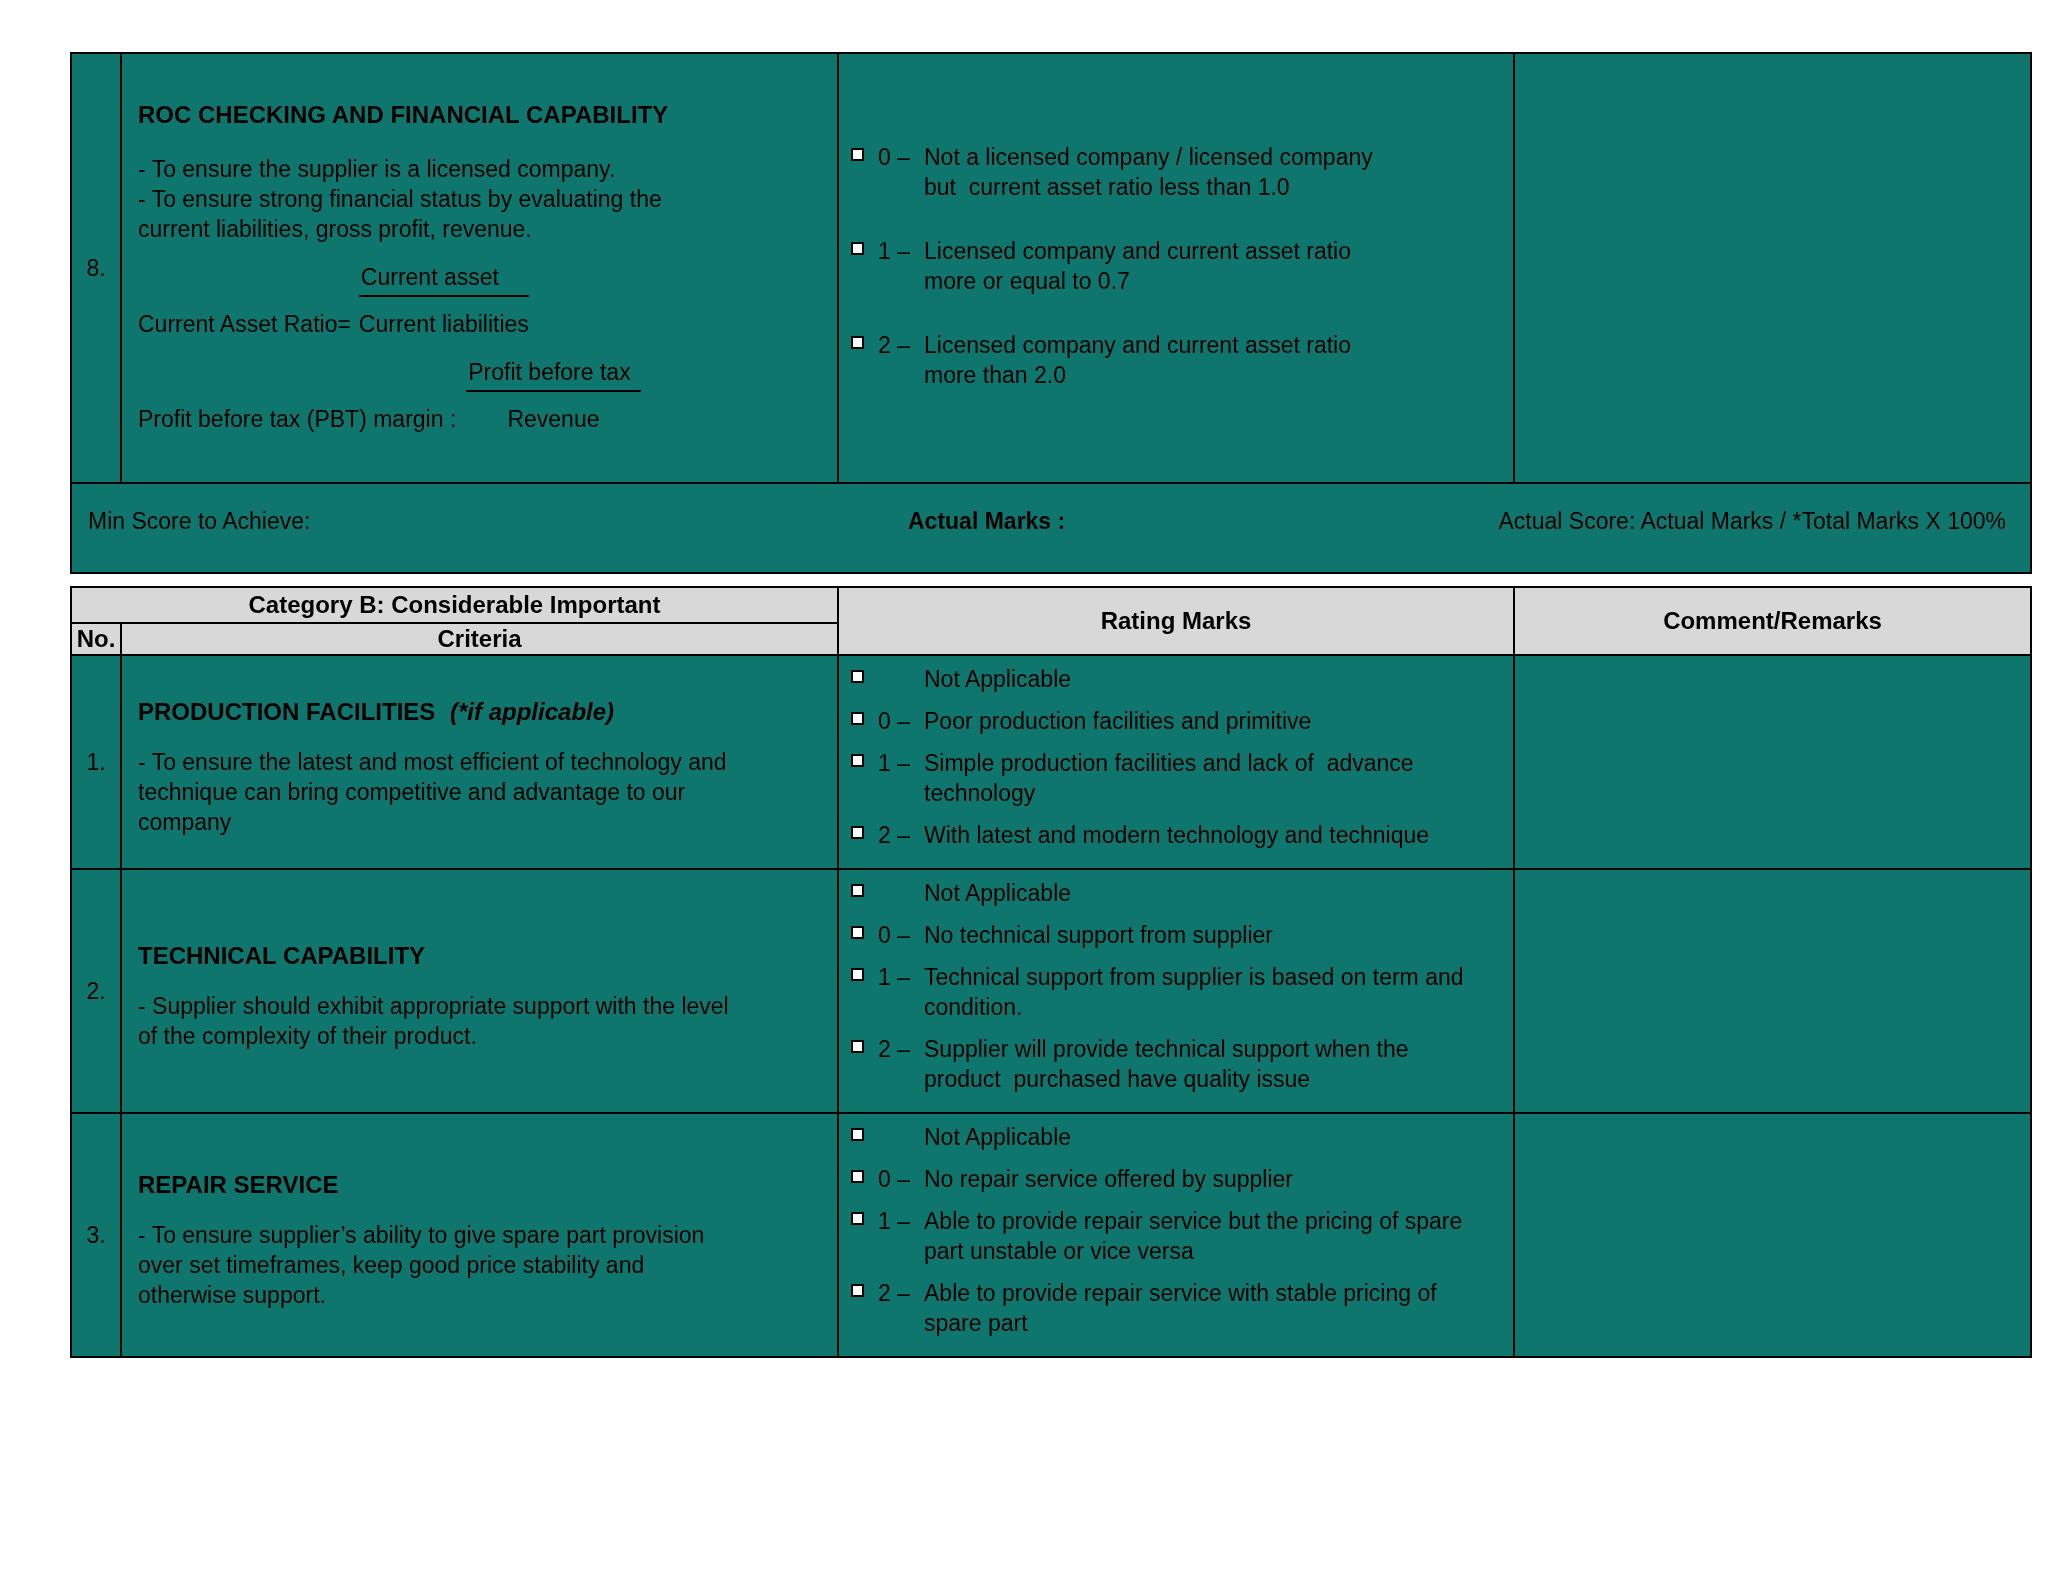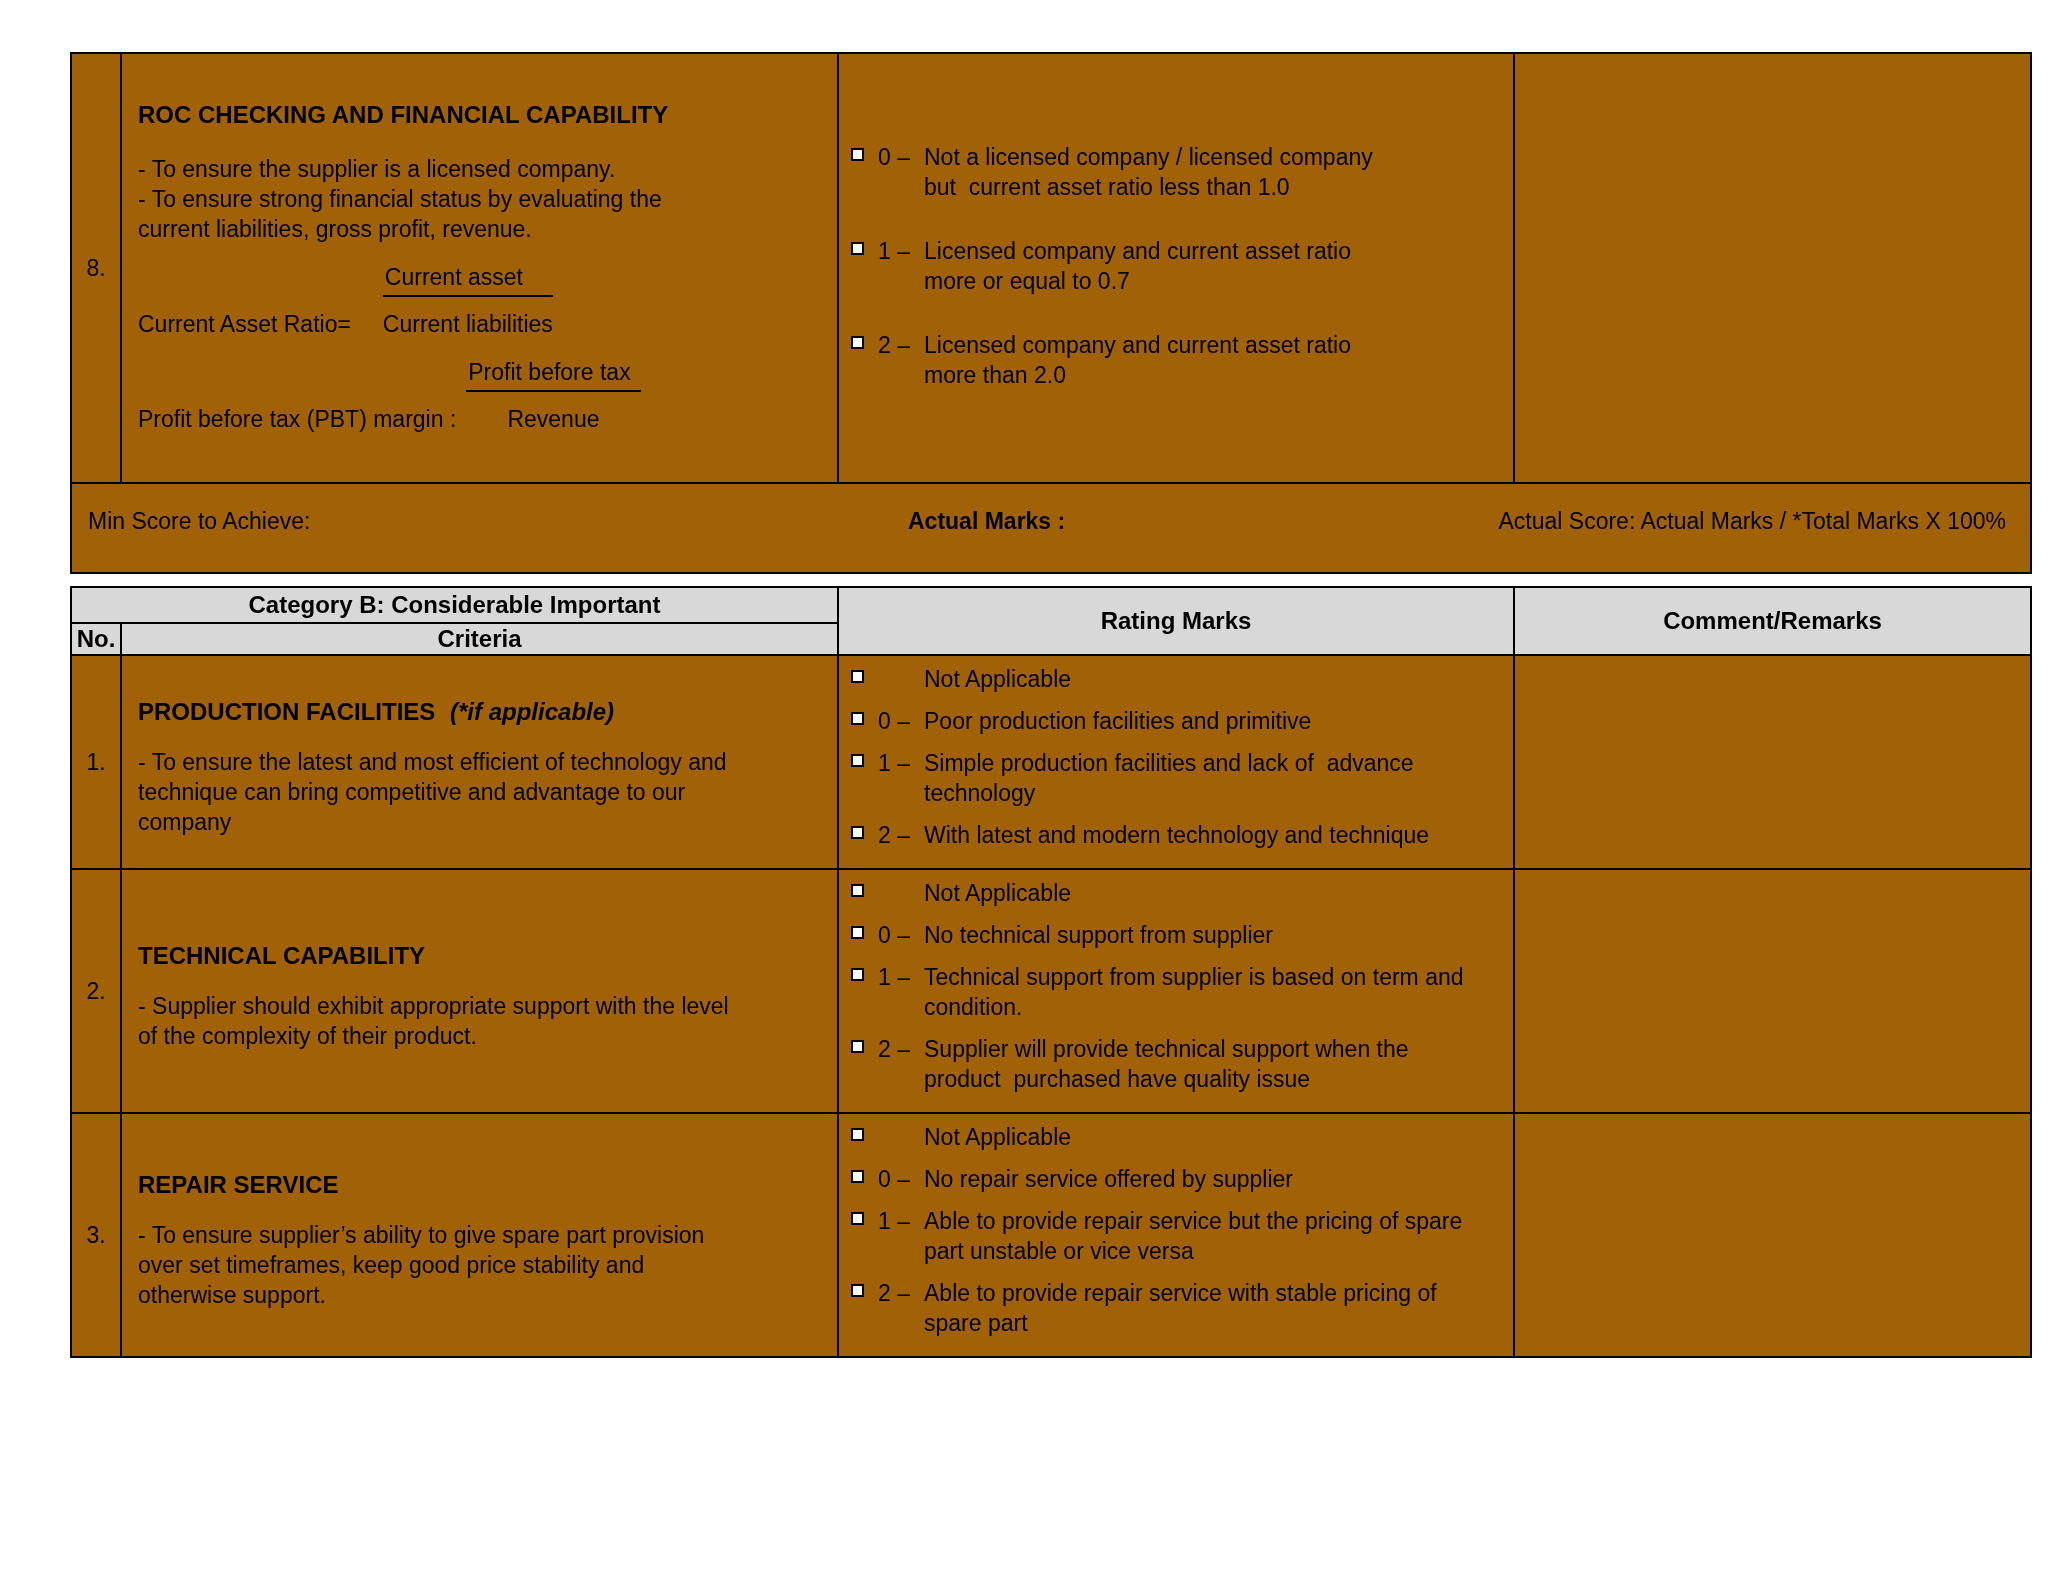--- a/index.html
+++ b/index.html
@@ -4,21 +4,21 @@
 <style>
   * { margin:0; padding:0; box-sizing:border-box; }
   html,body { width:2048px; height:1582px; background:#ffffff; }
   body { font-family:"Liberation Sans", sans-serif; color:#000; font-size:23px; overflow:hidden; }
 
   .title { font-size:27px; font-weight:700; text-align:center; padding-top:78px; }
 
   table.grid { border-collapse:collapse; table-layout:fixed; width:1960px; margin-left:70px; }
   table.top  { margin-top:52px; }
   table.cat  { margin-top:12px; }
-  td { border:2px solid #000; vertical-align:top; background:#a16207; }
+  td { border:2px solid #000; vertical-align:top; background:#0f766e; }
 
   col.c-no   { width:50px; }
   col.c-crit { width:717px; }
   col.c-rate { width:676px; }
   col.c-comm { width:517px; }
 
   tr.row8     { height:430px; }
   tr.scorerow { height:90px; }
   tr.hdr-a    { height:36px; }
   tr.hdr-b    { height:32px; }
@@ -29,21 +29,21 @@
   .no-cell { vertical-align:middle; text-align:center; }
 
   .crit-cell { padding:46px 30px 20px 16px; line-height:30px; }
   td.crit-mid { vertical-align:middle; padding:16px 30px 7px 16px; line-height:30px; }
   .crit-heading { font-weight:700; font-size:24px; line-height:30px; margin-bottom:24px; }
   .crit-mid .crit-heading { margin-bottom:20px; }
   .crit-para { max-width:600px; }
   .ital { font-style:italic; margin-left:8px; }
 
   .formula { margin-top:18px; display:flex; align-items:flex-end; }
-  .frac { display:inline-block; margin-left:32px; }
+  .frac { display:inline-block; margin-left:8px; }
   .formula.f2 .frac { margin-left:10px; }
   .frac-top { display:block; border-bottom:2px solid #000; padding:0 26px 3px 2px; }
   .formula.f2 .frac-top { padding-right:10px; }
   .frac-bot { display:block; text-align:center; padding-top:12px; }
 
   .rate-cell { padding:8px 10px 6px 12px; line-height:30px; }
   .rate-cell.r8 { padding-top:88px; }
   .rating-line { display:flex; align-items:flex-start; margin-bottom:12px; }
   .r8 .rating-line { margin-bottom:34px; }
   .checkbox { flex:0 0 13px; width:13px; height:13px; border:2px solid #000; margin:6px 14px 0 0; background:#fff; }

